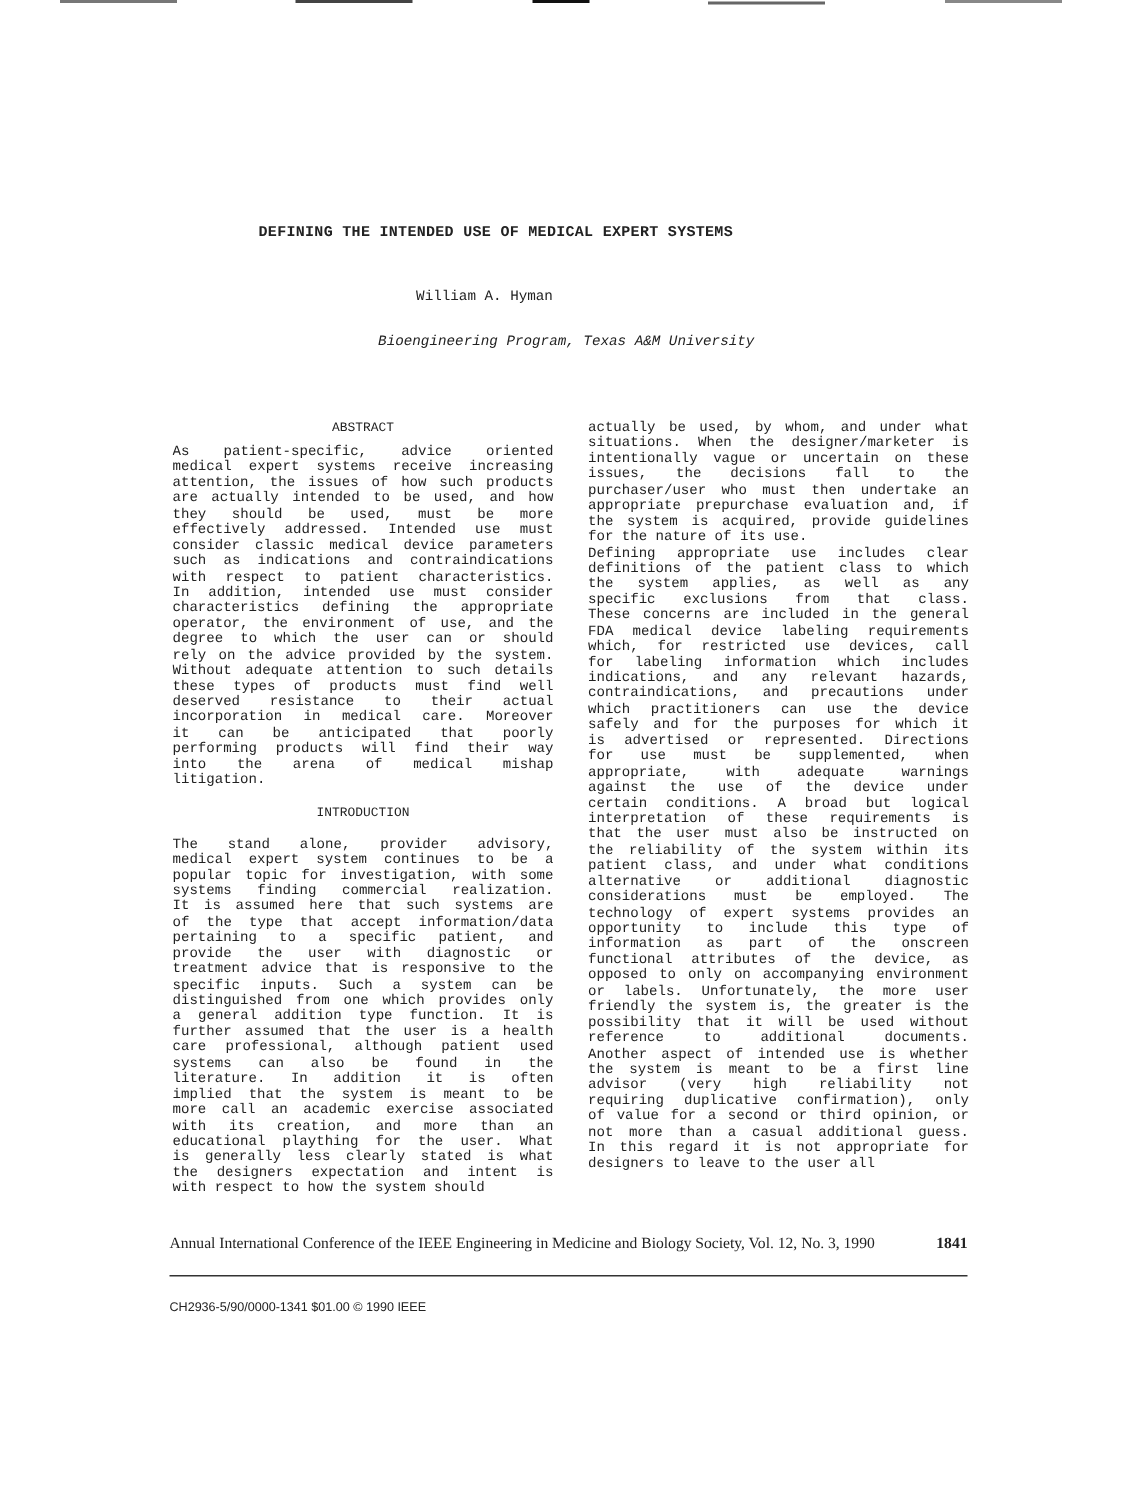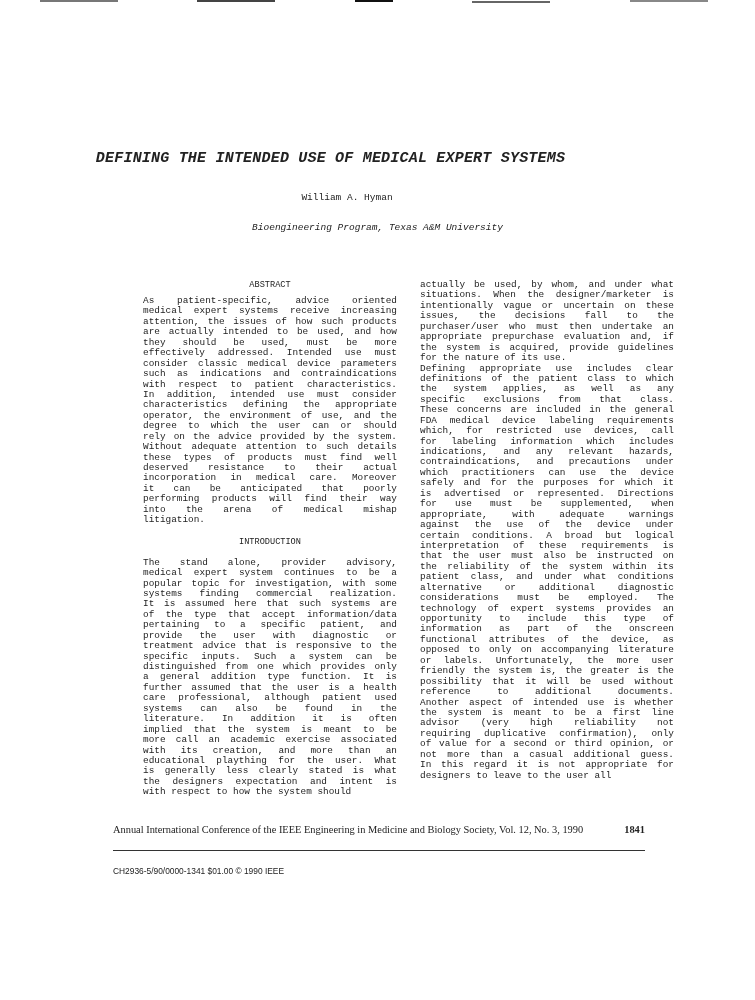--- a/index.html
+++ b/index.html
@@ -1,23 +1,23 @@
 <!DOCTYPE html>
 <html><head>
   <meta charset="utf-8">
   <style>
     html, body { margin:0; padding:0; }
     body { width:755px; height:1000px; background:#ffffff; position:relative; overflow:hidden;
            font-family:"Liberation Mono", "DejaVu Sans Mono", monospace; color:#222; }
     .scanmark { position:absolute; top:0; height:2px; }
     .title { position:absolute; top:150px; left:0; width:661px; text-align:center;
-             font-size:15px; font-weight:bold; letter-spacing:0.2px;font-style:italic; }
-    .author { position:absolute; top:192px; left:0; width:646px; text-align:center; font-size:9.5px;margin-left:24px; }
+             font-size:10px; font-weight:bold; letter-spacing:0.2px; }
+    .author { position:absolute; top:192px; left:0; width:646px; text-align:center; font-size:9.5px; }
     .affil { position:absolute; top:222px; left:0; width:755px; text-align:center; font-size:9.5px; line-height:12px;font-style:italic; }
-    .col { position:absolute; width:254px; font-size:9.4px; line-height:10.45px;margin-left:28px; }
+    .col { position:absolute; width:254px; font-size:9.4px; line-height:10.45px; }
     .col-left { left:115px; top:280px; }
     .col-right { left:392px; top:280px; }
     .heading { text-align:center; font-size:8.6px; margin:0; }
     .para { text-align:justify; margin:0; white-space:normal; }
     .line { display:block; text-align:justify; text-align-last:justify; height:10.45px; overflow:hidden; white-space:nowrap; }
     .line.last { text-align-last:left; }
     .footer-rule { position:absolute; left:113px; top:850px; width:532px; height:1px; background:#333; }
     .footer1 { position:absolute; left:113px; top:824px; width:532px; font-family:"Liberation Serif", serif; font-size:10.4px; }
     .footer1 .pg { position:absolute; right:0; top:0; font-weight:bold; }
     .footer2 { position:absolute; left:113px; top:866px; font-family:Liberation Sans, sans-serif; font-size:8.4px; }
@@ -123,21 +123,21 @@
       <span class="line">interpretation of these requirements is</span>
       <span class="line">that the user must also be instructed on</span>
       <span class="line">the reliability of the system within its</span>
       <span class="line">patient class, and under what conditions</span>
       <span class="line">alternative or additional diagnostic</span>
       <span class="line">considerations must be employed.    The</span>
       <span class="line">technology of expert systems provides an</span>
       <span class="line">opportunity to include this type of</span>
       <span class="line">information as part of the onscreen</span>
       <span class="line">functional attributes of the device, as</span>
-      <span class="line">opposed to only on accompanying literature</span>
+      <span class="line">opposed to only on accompanying environment</span>
       <span class="line">or labels.  Unfortunately, the more user</span>
       <span class="line">friendly the system is, the greater is the</span>
       <span class="line">possibility that it will be used without</span>
       <span class="line">reference to additional documents.</span>
       <span class="line">Another aspect of intended use is whether</span>
       <span class="line">the system is meant to be a first line</span>
       <span class="line">advisor (very high reliability not</span>
       <span class="line">requiring duplicative confirmation), only</span>
       <span class="line">of value for a second or third opinion, or</span>
       <span class="line">not more than a casual additional guess.</span>

